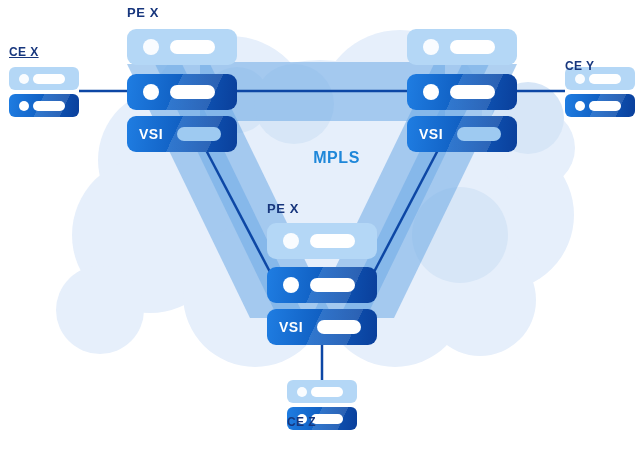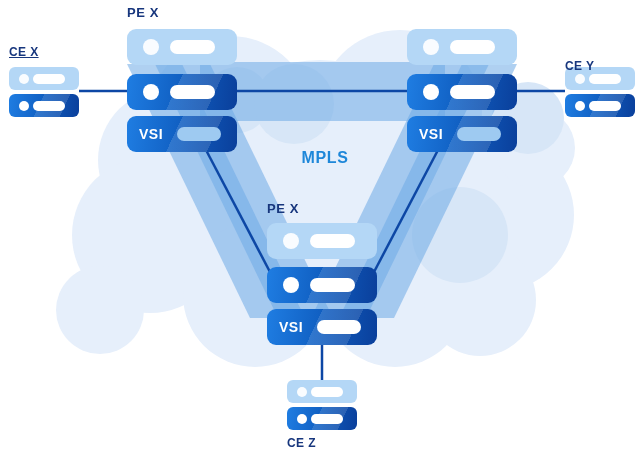--- a/index.html
+++ b/index.html
@@ -30,21 +30,21 @@
     position:absolute;left:12px;top:0;height:36px;line-height:36px;z-index:2;
     color:#ffffff;font-size:14px;font-weight:700;letter-spacing:0.5px;
   }
   
   .node-label{
     position:absolute;text-align:left;color:#17367d;font-weight:700;z-index:4;
   }
   .node-label.pe{font-size:13px;letter-spacing:0.6px;}
   .node-label.ce{font-size:12px;letter-spacing:0.4px;}
   .mpls-label{
-    position:absolute;left:290px;top:149px;width:70px;text-align:center;z-index:4;
+    position:absolute;left:290px;top:149px;width:70px;text-align:right;z-index:4;
     color:#1e87d9;font-size:16px;font-weight:700;letter-spacing:0.6px;
   }
   svg{display:block;}
 </style>
 </head>
 <body>
 
 <div class="canvas">
 
   <svg class="layer" width="644" height="461" viewBox="0 0 644 461">
@@ -146,15 +146,15 @@
   </div>
 
   <div class="srv light sm" style="left:287px;top:380px;width:70px;height:23px;">
     <span class="led smd"></span>
     <span class="slot smd"></span>
   </div>
   <div class="srv dark sm" style="left:287px;top:407px;width:70px;height:23px;">
     <span class="led smd"></span>
     <span class="slot smd"></span>
   </div>
-  <div class="node-label ce" style="left:287px;top:436px;width:70px;">CE Z</div>
+  <div class="node-label ce" style="left:287px;top:415px;width:70px;">CE Z</div>
 
 </div>
 
 </body></html>

